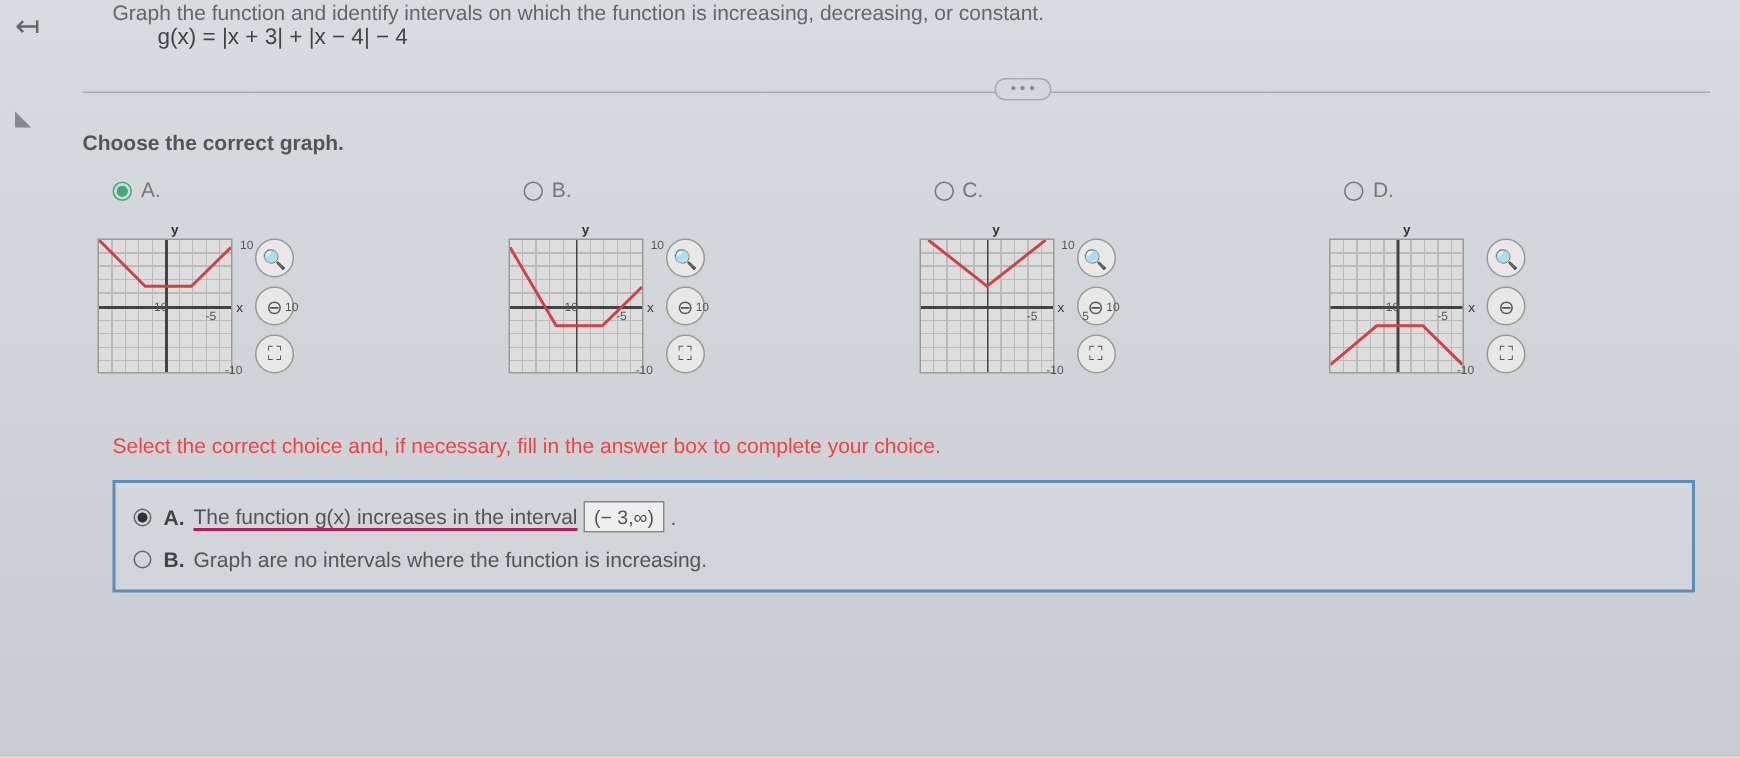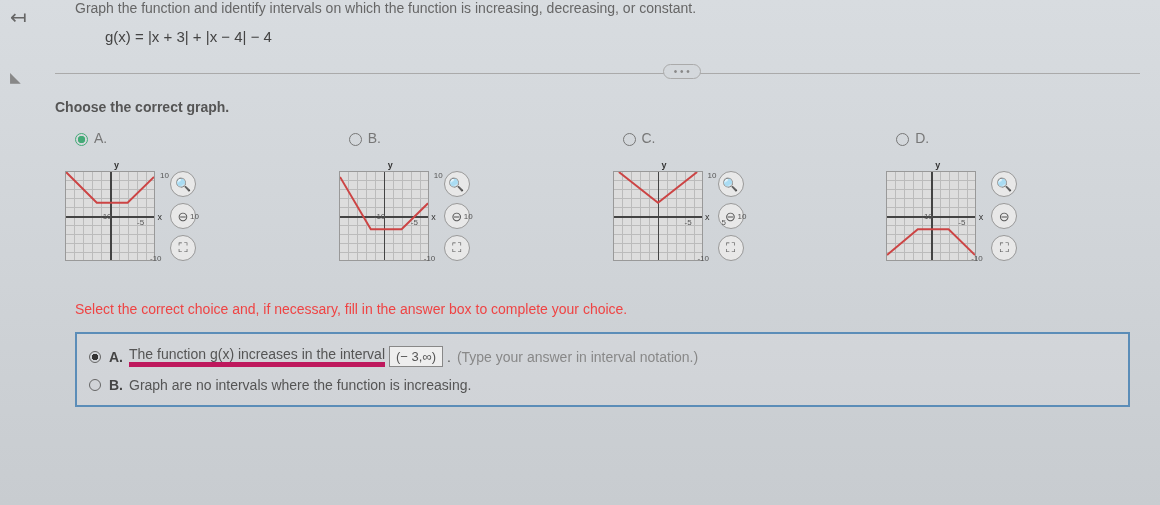--- a/index.html
+++ b/index.html
@@ -36,21 +36,20 @@
       padding-top: 0;
     }
     .question-top {
       padding: 0 20px 10px 20px;
     }
     .instruction {
       color: #666;
       font-weight: 500;
     }
     .formula {
-      margin-top: 12px;
       margin-left: 30px;
       font-size: 15px;
       color: #444;
     }
     .divider {
       border: none;
       border-top: 1px solid #aaa;
       margin: 18px 0 0 0;
       width: calc(100% - 20px);
       position: relative;
@@ -207,21 +206,21 @@
       margin: 0 4px;
       font-size: 13px;
       background: #eee;
       min-width: 50px;
       display: inline-block;
     }
     .hint {
       color: #888;
       margin-left: 6px;
     }
-    .underline { border-bottom: 5px solid #be185d; }
+    .underline { border-bottom: 2px solid #be185d; }
   </style>
 </head>
 <body>
 
 <div class="left-bar">
   <span class="back-icon">↤</span>
   <span class="bookmark-icon">◣</span>
 </div>
 
 <div class="content">
@@ -360,21 +359,20 @@
 
   <div class="select-text">Select the correct choice and, if necessary, fill in the answer box to complete your choice.</div>
 
   <div class="answer-box">
     <div class="answer-row">
       <span class="radio-small selected"></span>
       <span class="ans-letter">A.</span>
       <span class="underline">The function g(x) increases in the interval</span>
       <span class="ans-input">(− 3,∞)</span>
       <span>.</span>
-      <span class="hint">(Type your answer in interval notation.)</span>
     </div>
     <div class="answer-row">
       <span class="radio-small"></span>
       <span class="ans-letter">B.</span>
       <span>Graph are no intervals where the function is increasing.</span>
     </div>
   </div>
 </div>
 
 </body></html>

